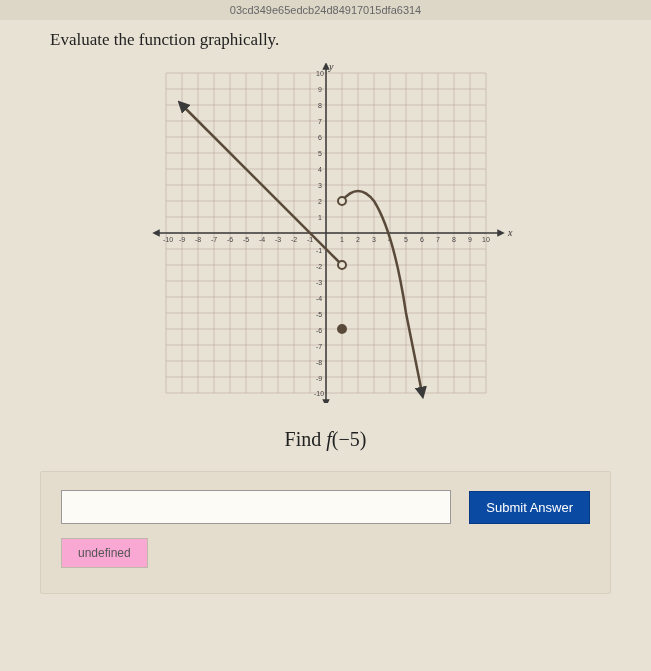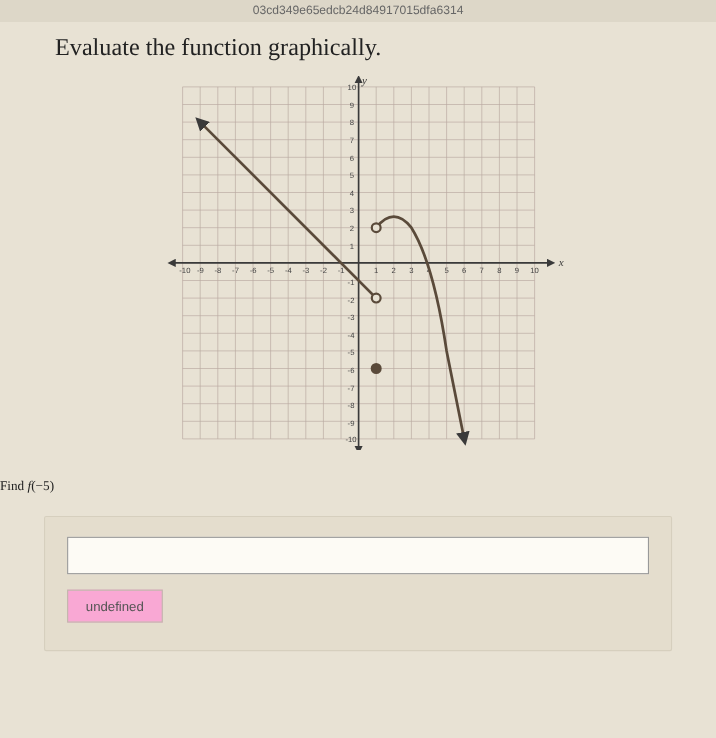--- a/index.html
+++ b/index.html
@@ -13,32 +13,33 @@
   }
   .top-id {
     font-family: Arial, sans-serif;
     font-size: 11px;
     color: #666;
     padding: 4px 2px;
     background: #ddd7c8;
     text-align: center;
   }
   .prompt {
-    font-size: 22px;
+    font-size: 17px;
     padding: 10px 31px 8px 50px;
     color: #222;
   }
   .graph-wrap {
     display: flex;
     justify-content: center;
     padding: 5px 0 10px 0;
   }
   svg.graph { display: block; }
   .question {
-    font-size: 12px;
+    text-align: center;
+    font-size: 20px;
     padding: 15px 0 20px 0;
     color: #222;
   }
   .answer-area {
     background: #e4ddcd;
     margin: 0 40px 0 40px;
     padding: 18px 20px 25px 20px;
     border-radius: 2px;
     border: 1px solid #d6cfbe;
   }
@@ -204,15 +205,16 @@
   </svg>
 </div>
 
 <div class="question">
   <span>Find </span><i>f</i><span>(−5)</span>
 </div>
 
 <div class="answer-area">
   <div class="input-row">
     <input type="text" class="answer-input" value="" style="">
+    <button class="submit-btn">Submit Answer</button>
   </div>
   <button class="undefined-btn">undefined</button>
 </div>
 
 </body></html>

